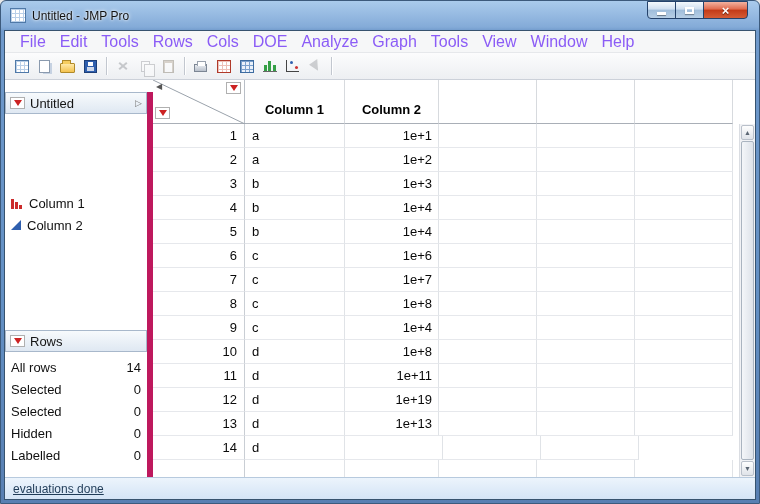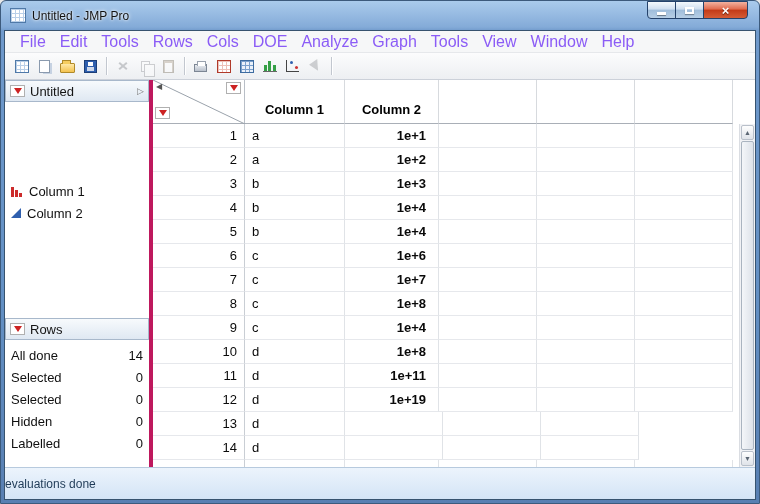--- a/index.html
+++ b/index.html
@@ -58,21 +58,21 @@
     background-image:linear-gradient(#7aa0cc 1px,transparent 1px),linear-gradient(90deg,#7aa0cc 1px,transparent 1px);background-size:4px 4px;}
   .ic-dist{width:14px;height:12px;border-bottom:1px solid #666;}
   .ic-dist::before{content:"";position:absolute;left:1px;bottom:0;width:3px;height:6px;background:#35a046;box-shadow:9px 0 0 #35a046;}
   .ic-dist::after{content:"";position:absolute;left:5px;bottom:0;width:3px;height:10px;background:#35a046;}
   .ic-yx{width:13px;height:12px;border-left:1px solid #444;border-bottom:1px solid #444;}
   .ic-yx::before{content:"";position:absolute;left:3px;top:1px;width:3px;height:3px;border-radius:50%;background:#2f5fae;box-shadow:5px 5px 0 #cc3333;}
   .ic-select{width:0;height:0;border-top:10px solid #8a93a0;border-left:4px solid transparent;border-right:6px solid transparent;transform:rotate(-35deg);}
 
   
   .main{flex:1;display:flex;min-height:0;}
-  .sidebar{width:148px;flex:none;border-right:4px solid #be185d;background:#fff;display:flex;flex-direction:column;}
+  .sidebar{width:148px;flex:none;border-right:6px solid #be185d;background:#fff;display:flex;flex-direction:column;margin-top:12px;}
   .panel-header{height:22px;flex:none;background:linear-gradient(#f7fafc,#dfe8f2);border:1px solid #a8b8cb;
     display:flex;align-items:center;padding:0 4px;gap:5px;font-size:13px;color:#141414;}
   .panel-header .spacer{flex:1;}
   .collapse-tri{color:#777;font-size:9px;}
   .rt-btn{width:15px;height:12px;background:#fff;border:1px solid #b0b0b0;display:inline-flex;align-items:center;justify-content:center;flex:none;}
   .rt{width:0;height:0;border-left:4px solid transparent;border-right:4px solid transparent;border-top:6px solid #cc2222;}
   .panel-table{height:96px;flex:none;display:flex;flex-direction:column;}
   .panel-columns{height:142px;flex:none;display:flex;flex-direction:column;}
   .panel-rows{flex:1;display:flex;flex-direction:column;}
   .panel-body{flex:1;background:#fff;padding-top:4px;}
@@ -93,34 +93,34 @@
   .corner .rt-top{position:absolute;right:3px;top:2px;}
   .corner .rt-left{position:absolute;left:2px;top:27px;}
   .h-cell{display:flex;align-items:flex-end;justify-content:center;padding-bottom:6px;font-weight:bold;font-size:13px;color:#000;
     border-right:1px solid #d7dade;border-bottom:1px solid #a9afb7;background:#fff;flex:none;}
   .w-c1{width:100px;} .w-c2{width:94px;} .w-e{width:98px;}
   .rows-wrap{flex:none;}
   .trow{height:24px;display:flex;}
   .cell{border-right:1px solid #e0e3e7;border-bottom:1px solid #e6e8ec;font-size:13px;color:#0a0a0a;display:flex;align-items:center;flex:none;}
   .rn{width:92px;justify-content:flex-end;padding-right:7px;border-right:1px solid #c9ced4;}
   .c1{width:100px;padding-left:7px;}
-  .c2{width:94px;justify-content:flex-end;padding-right:12px;font-weight:bold;}
+  .c2{width:94px;justify-content:flex-end;padding-right:6px;}
   .filler{flex:1;display:flex;}
   .fcell{border-right:1px solid #e0e3e7;flex:none;}
   .fcell.rn2{width:92px;border-right:1px solid #c9ced4;}
 
   
   .vscroll{position:absolute;top:44px;right:0;bottom:0;width:16px;background:#f1f2f5;border-left:1px solid #dadde2;display:flex;flex-direction:column;padding:1px;}
   .sb-btn{height:15px;flex:none;display:flex;align-items:center;justify-content:center;font-size:7px;color:#5b6673;
     background:linear-gradient(#fefefe,#dfe3e9);border:1px solid #b9c0ca;border-radius:2px;}
   .sb-thumb{flex:1;margin:1px 0;background:linear-gradient(90deg,#f4f6f9,#dde2e9);border:1px solid #aab4c0;border-radius:2px;}
 
   
-  .statusbar{height:32px;flex:none;background:linear-gradient(#ecf4fc,#d4e4f6);border-top:1px solid #b7cade;
-    display:flex;align-items:center;font-size:12px;color:#1f3b57;}
+  .statusbar{height:22px;flex:none;background:linear-gradient(#ecf4fc,#d4e4f6);border-top:1px solid #b7cade;
+    display:flex;align-items:center;padding-left:8px;font-size:12px;color:#1f3b57;text-decoration:underline;}
 </style>
 </head>
 <body>
 
 <div class="window">
   <div class="titlebar">
     <div class="app-icon"></div>
     <span class="title-text">Untitled - JMP Pro</span>
     <div class="win-btns">
       <div class="win-btn btn-min">
@@ -231,21 +231,21 @@
 
         <div class="panel-rows">
           <div class="panel-header">
             <span class="rt-btn">
                 <span class="rt"></span>
               </span>
             <span>Rows</span>
           </div>
           <div class="panel-body">
               <div class="stat-row">
-              <span>All done</span>
+              <span>All rows</span>
               <span>14</span>
             </div>
               <div class="stat-row">
               <span>Selected</span>
               <span>0</span>
             </div>
               <div class="stat-row">
               <span>Selected</span>
               <span>0</span>
             </div>
@@ -377,20 +377,21 @@
               <div class="cell rn">12</div>
               <div class="cell c1">d</div>
               <div class="cell c2">1e+19</div>
               <div class="cell w-e"></div>
               <div class="cell w-e"></div>
               <div class="cell w-e"></div>
             </div>
               <div class="trow">
               <div class="cell rn">13</div>
               <div class="cell c1">d</div>
+              <div class="cell c2">1e+13</div>
               <div class="cell w-e"></div>
               <div class="cell w-e"></div>
               <div class="cell w-e"></div>
             </div>
               <div class="trow">
               <div class="cell rn">14</div>
               <div class="cell c1">d</div>
               <div class="cell w-e"></div>
               <div class="cell w-e"></div>
               <div class="cell w-e"></div>

